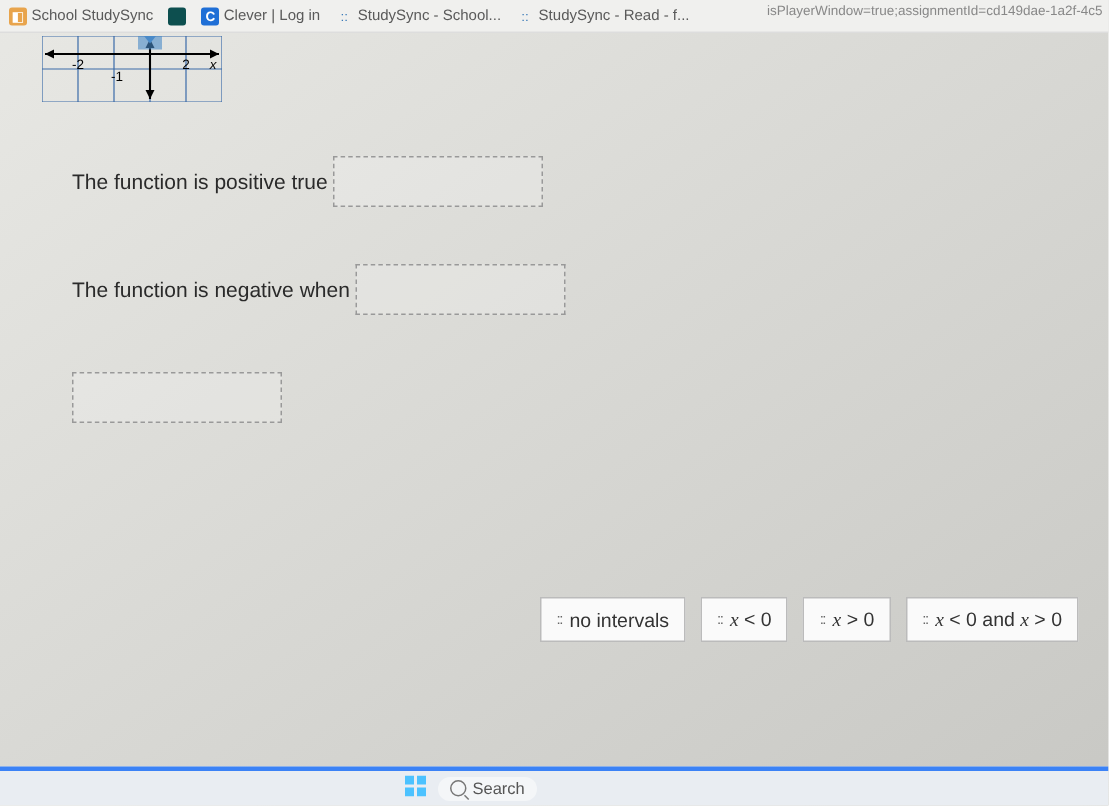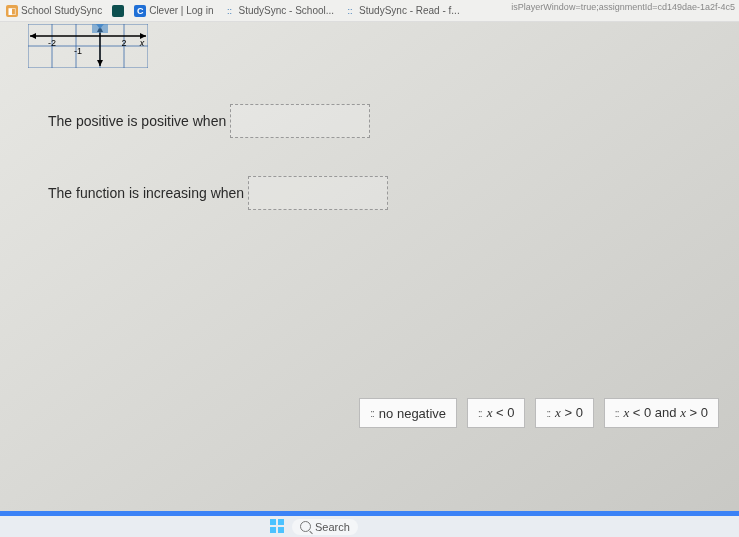--- a/index.html
+++ b/index.html
@@ -58,21 +58,21 @@
     color: #333;
     display: flex; align-items: center; gap: 5px;
     cursor: grab;
   }
   .drag-dots { color:#666; font-size:10px; letter-spacing:-1px; }
   .taskbar {
     position: absolute;
     bottom: 0; left: 0; right: 0;
     height: 26px;
     background: #e9edf2;
-    border-top: 5px solid #3b82f6;
+    border-top: 3px solid #3b82f6;
     display: flex; align-items: center;
     padding-left: 270px;
     gap: 8px;
     font-size: 11px; color:#555;
   }
   .win-icon { width:14px; height:14px; display:inline-block;}
   .search-pill { display:flex; align-items:center; gap:4px; padding:2px 8px; border-radius:10px; background:#f4f6f8;}
   .search-icon { width:11px; height:11px; border:1.2px solid #777; border-radius:50%; position:relative;}
   .search-icon::after { content:""; position:absolute; width:4px; height:1.2px; background:#777; bottom:-2px; right:-3px; transform:rotate(45deg);}
   .italic { font-style: italic; font-family: 'Times New Roman', serif;}
@@ -127,33 +127,36 @@
     <rect x="64" y="0" width="16" height="9" fill="#4a8ac8" opacity="0.6"></rect>
     <polygon points="72,0 68,-5 76,-5" fill="#4a8ac8" transform="translate(0,5)"></polygon>
     <text x="24" y="22" font-size="9" fill="#000" text-anchor="middle">-2</text>
     <text x="50" y="30" font-size="9" fill="#000" text-anchor="middle">-1</text>
     <text x="96" y="22" font-size="9" fill="#000" text-anchor="middle">2</text>
     <text x="114" y="22" font-size="9" fill="#000" text-anchor="middle" font-style="italic">x</text>
   </svg>
 
   <div class="prompts">
     <div class="prompt-row">
-      <span class="prompt-text">The positive is positive when</span>
+      <span class="prompt-text">The function is positive true</span>
       <div class="dropzone"></div>
     </div>
     <div class="prompt-row">
-      <span class="prompt-text">The function is increasing when</span>
+      <span class="prompt-text">The function is negative when</span>
+      <div class="dropzone"></div>
+    </div>
+    <div class="prompt-row">
       <div class="dropzone"></div>
     </div>
   </div>
 
   <div class="answer-bank">
     <div class="chip">
       <span class="drag-dots">::</span>
-      <span>no negative</span>
+      <span>no intervals</span>
     </div>
     <div class="chip">
       <span class="drag-dots">::</span>
       <span><span class="italic">x</span><span> &lt; 0</span></span>
     </div>
     <div class="chip">
       <span class="drag-dots">::</span>
       <span><span class="italic">x</span><span> &gt; 0</span></span>
     </div>
     <div class="chip">

